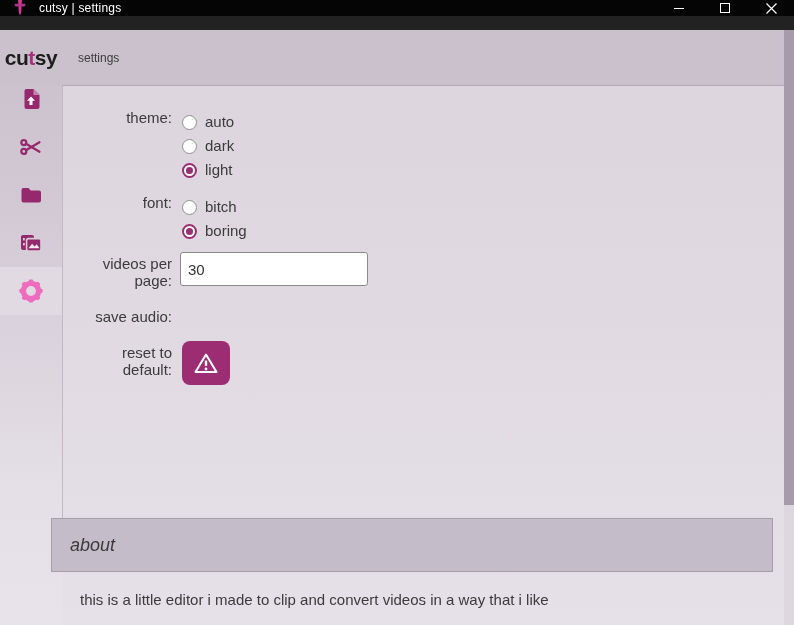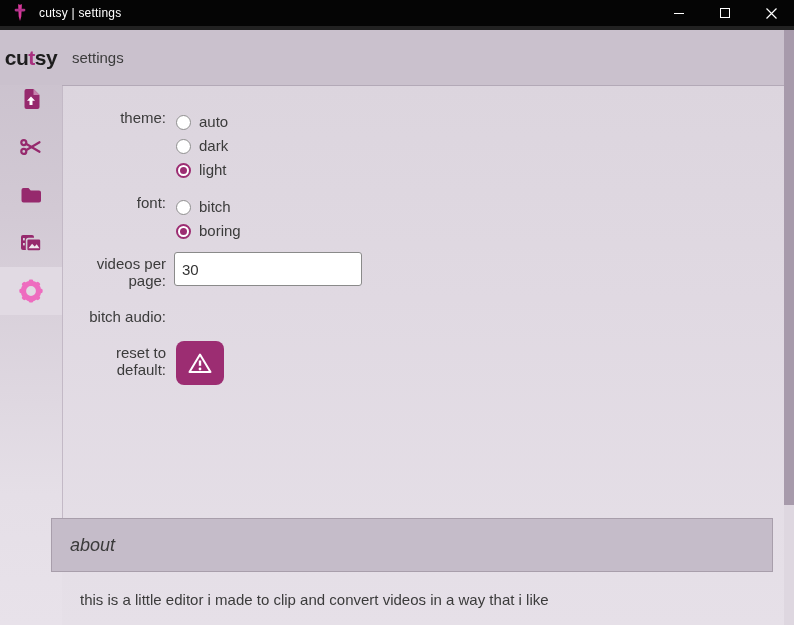--- a/index.html
+++ b/index.html
@@ -1,48 +1,48 @@
 <!DOCTYPE html>
 <html><head>
 <meta charset="utf-8">
 <style>
   html,body{margin:0;padding:0;background:#222;}
   .window{position:relative;width:794px;height:625px;overflow:hidden;
     font-family:"Liberation Sans","DejaVu Sans",sans-serif;-webkit-font-smoothing:antialiased;}
 
   
-  .titlebar{position:absolute;top:0;left:0;width:794px;height:26px;background:#050505;
+  .titlebar{position:absolute;top:0;left:0;width:794px;height:16px;background:#050505;
     display:flex;align-items:center;color:#fff;}
   .app-icon{margin-left:13px;display:flex;align-items:center;}
   .tb-title{margin-left:12px;font-size:12px;letter-spacing:.2px;}
   .win-controls{margin-left:auto;display:flex;height:30px;}
   .win-btn{width:46px;height:30px;display:flex;align-items:center;justify-content:center;}
   .min-glyph{display:block;width:10px;height:1px;background:#fff;}
   .max-glyph{display:block;width:8px;height:8px;border:1px solid #fff;}
 
   
   .app{position:absolute;top:30px;left:0;width:794px;height:595px;overflow:hidden;
     background:linear-gradient(180deg,#dbd4dd 0%,#e0d9e2 45%,#e6e0e8 100%);}
   .sidebar-bg{position:absolute;left:0;top:0;width:62px;height:595px;
     background:linear-gradient(180deg,#c9c0cc 0%,#d2c9d4 30%,#e5dfe7 78%,#e8e2ea 100%);}
   .header{position:absolute;left:0;top:0;width:794px;height:55px;background:#cac1cd;
     display:flex;align-items:center;}
   .logo{width:62px;text-align:center;font-size:21px;font-weight:bold;color:#1d1d1d;letter-spacing:-.5px;}
   .logo-accent{color:#a8317f;}
-  .page-title{margin-left:10px;font-size:15px;color:#3c3c3c;}
+  .page-title{margin-left:16px;font-size:12px;color:#3c3c3c;}
   .header-underline{position:absolute;left:62px;right:10px;top:55px;height:1px;background:#b3a9b7;}
 
   
   .nav-item{position:absolute;left:0;width:62px;height:48px;display:flex;align-items:center;
     justify-content:center;cursor:pointer;}
   .nav-item.active{background:#e1dae3;}
 
   
   .content{position:absolute;left:62px;top:56px;width:732px;height:432px;box-sizing:border-box;
-    border-left:1px solid #c3b9c6;padding:20px 0 0 17px;}
+    border-left:1px solid #c3b9c6;padding:20px 0 0 23px;}
   .row{display:flex;align-items:flex-start;}
   .row-label{width:86px;text-align:right;font-size:15px;color:#3b3b3b;line-height:17px;
     padding-top:3px;flex:none;}
   .row-controls{margin-left:10px;}
   .option{display:flex;align-items:flex-end;height:24px;cursor:pointer;}
   .radio{width:13px;height:13px;border:1px solid #8f8f8f;border-radius:50%;background:#fff;
     flex:none;position:relative;box-sizing:content-box;}
   .radio.checked{width:11px;height:11px;border:2px solid #9c2d72;}
   .radio.checked::after{content:"";position:absolute;left:2px;top:2px;width:7px;height:7px;
     border-radius:50%;background:#9c2d72;}
@@ -185,21 +185,21 @@
           </label>
         </div>
       </div>
 
       <div class="row g-input">
         <div class="row-label">videos per page:</div>
         <input class="text-input" type="text" value="30" style="">
       </div>
 
       <div class="row g-save">
-        <div class="row-label">bitch audio:</div>
+        <div class="row-label">save audio:</div>
       </div>
 
 
       <div class="row">
         <div class="row-label">reset to default:</div>
         <button class="reset-btn">
           <svg width="26" height="24" viewBox="0 0 26 24">
             <path d="M13 3.5 L23.5 21 H2.5 Z" fill="none" stroke="#ffffff" stroke-width="2" stroke-linejoin="round"></path>
             <line x1="13" y1="9.5" x2="13" y2="14.8" stroke="#ffffff" stroke-width="2.4"></line>
             <circle cx="13" cy="18" r="1.4" fill="#ffffff"></circle>

